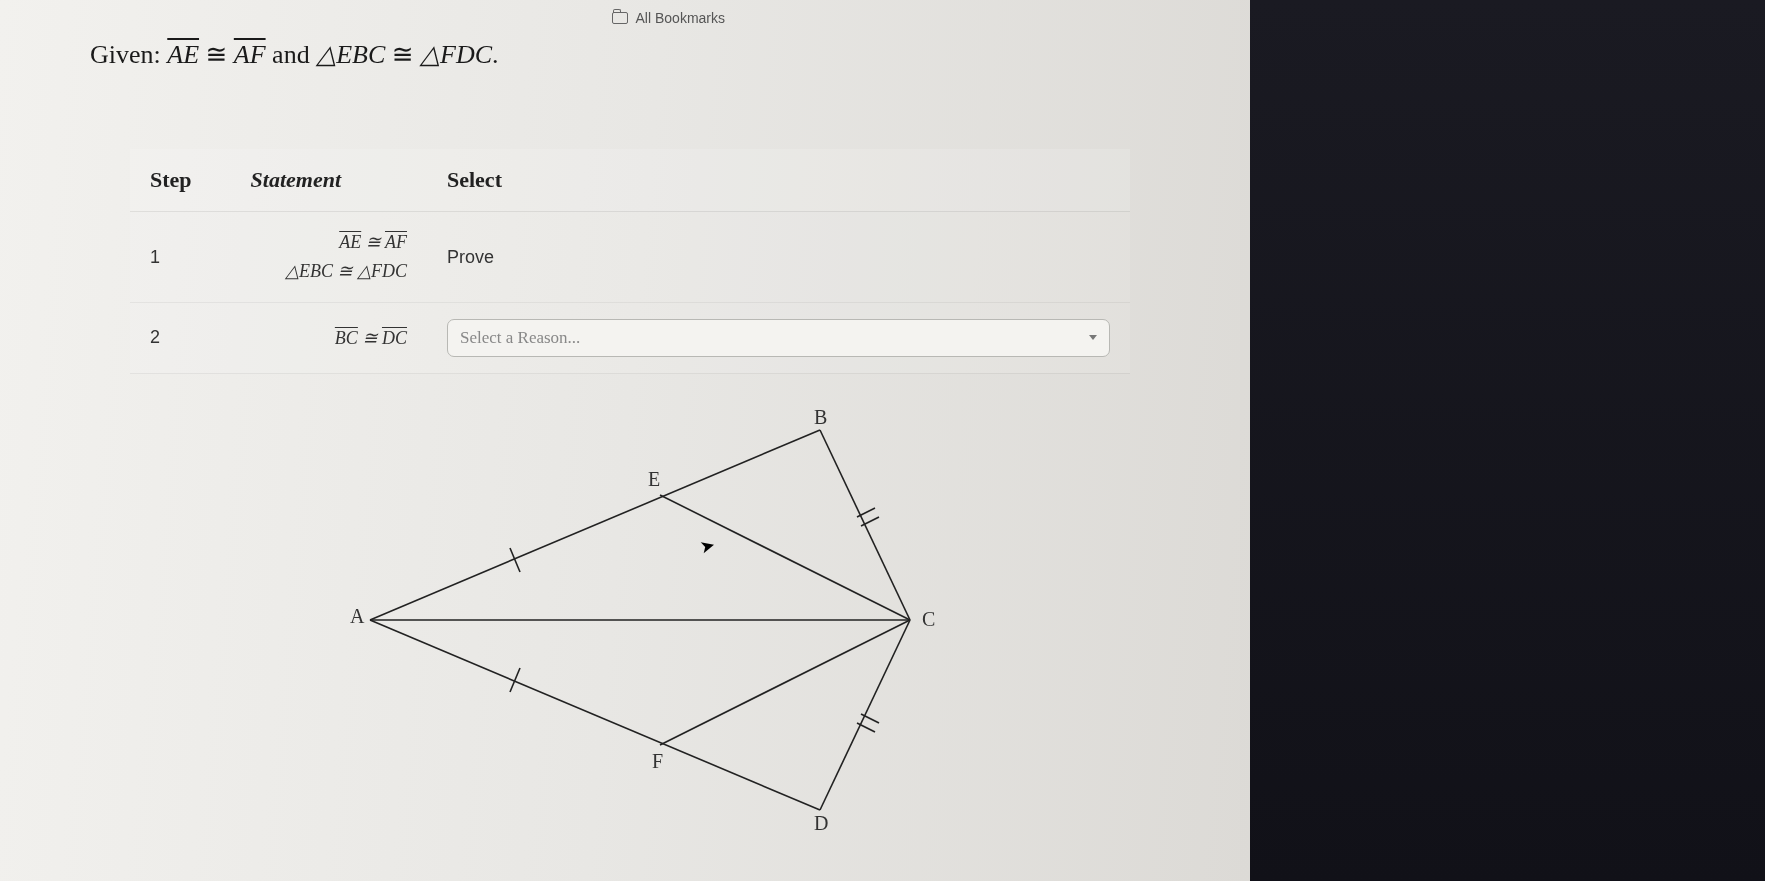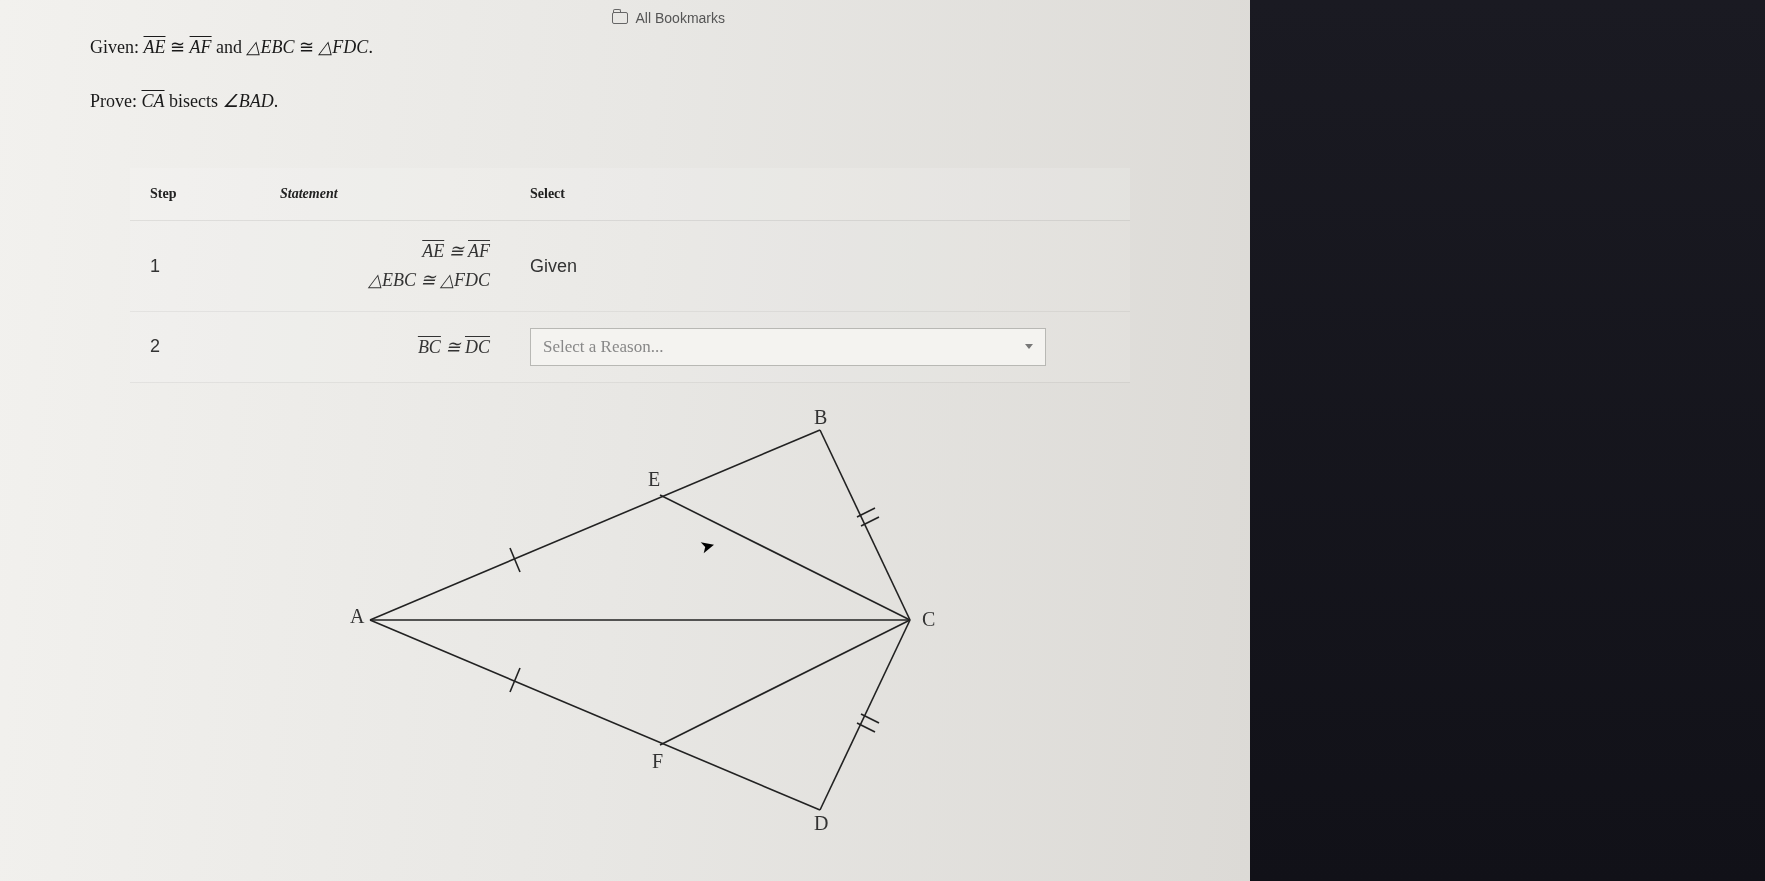--- a/index.html
+++ b/index.html
@@ -52,36 +52,36 @@
     position: absolute;
     top: -4px;
     left: 0;
     width: 6px;
     height: 3px;
     border: 1.5px solid #666;
     border-bottom: none;
     border-radius: 2px 2px 0 0;
   }
   .problem-text {
-    font-size: 18px;
+    font-size: 26px;
     line-height: 1.9;
     color: #1a1a1a;
     margin-bottom: 50px;
   }
   .overline { text-decoration: overline; }
   .proof-table {
     width: 1000px;
     margin-left: 40px;
     border-collapse: collapse;
   }
   .proof-table th {
     text-align: left;
     font-family: Georgia, serif;
     font-weight: bold;
-    font-size: 14px;
+    font-size: 22px;
     padding: 18px 20px;
     border-bottom: 1px solid rgba(0,0,0,0.08);
     background: rgba(255,255,255,0.15);
     color: #222;
   }
   .proof-table td {
     padding: 16px 20px;
     border-bottom: 1px solid rgba(0,0,0,0.05);
     font-size: 18px;
     vertical-align: middle;
@@ -89,24 +89,24 @@
     color: #333;
   }
   .col-step { width: 130px; font-family: Arial, sans-serif; font-size: 15px; color: #555; }
   .col-stmt { width: 250px; font-style: italic; text-align: right; }
   .col-reason { width: 620px; font-family: Arial, sans-serif; font-size: 17px; }
   .stmt-line { line-height: 1.6; white-space: nowrap; }
   .reason-select {
     display: flex;
     align-items: center;
     justify-content: space-between;
-    width: 516px;
+    width: 663px;
     height: 38px;
     border: 1px solid #b8b8b4;
-    border-radius: 0;
+    border-radius: 7px;
     background: #f4f3f0;
     padding: 0 12px;
     color: #888;
     font-family: Georgia, serif;
     font-size: 17px;
     cursor: pointer;
   }
   .caret-down {
     width: 0; height: 0;
     border-left: 4px solid transparent;
@@ -142,41 +142,38 @@
   <div class="bookmarks-bar">
     <span class="folder-icon"></span>
     <span>All Bookmarks</span>
   </div>
 
   <div class="problem-text">
     <div>
       <span>Given: </span><span class="overline" style="font-style:italic">AE</span><span> ≅ </span><span class="overline" style="font-style:italic">AF</span><span> and </span><span style="font-style:italic">△EBC</span><span> ≅ </span><span style="font-style:italic">△FDC</span><span>.</span>
     </div>
     <div style="height:20px"></div>
-    <div>
-      <span>Prove: </span><span class="overline" style="font-style:italic">CA</span><span> bisects </span><span style="font-style:italic">∠BAD</span><span>.</span>
-    </div>
   </div>
 
   <table class="proof-table">
     <thead>
       <tr>
         <th class="col-step">Step</th>
         <th class="col-stmt">Statement</th>
         <th class="col-reason">Select</th>
       </tr>
     </thead>
     <tbody>
       <tr>
         <td class="col-step">1</td>
         <td class="col-stmt">
           <div class="stmt-line"><span class="overline">AE</span><span> ≅ </span><span class="overline">AF</span></div>
           <div class="stmt-line"><span>△EBC</span><span> ≅ </span><span>△FDC</span></div>
         </td>
-        <td class="col-reason">Given</td>
+        <td class="col-reason">Prove</td>
       </tr>
       <tr>
         <td class="col-step">2</td>
         <td class="col-stmt">
           <div class="stmt-line"><span class="overline">BC</span><span> ≅ </span><span class="overline">DC</span></div>
         </td>
         <td class="col-reason">
           <div class="reason-select">
             <span>Select a Reason...</span>
             <span class="caret-down"></span>

